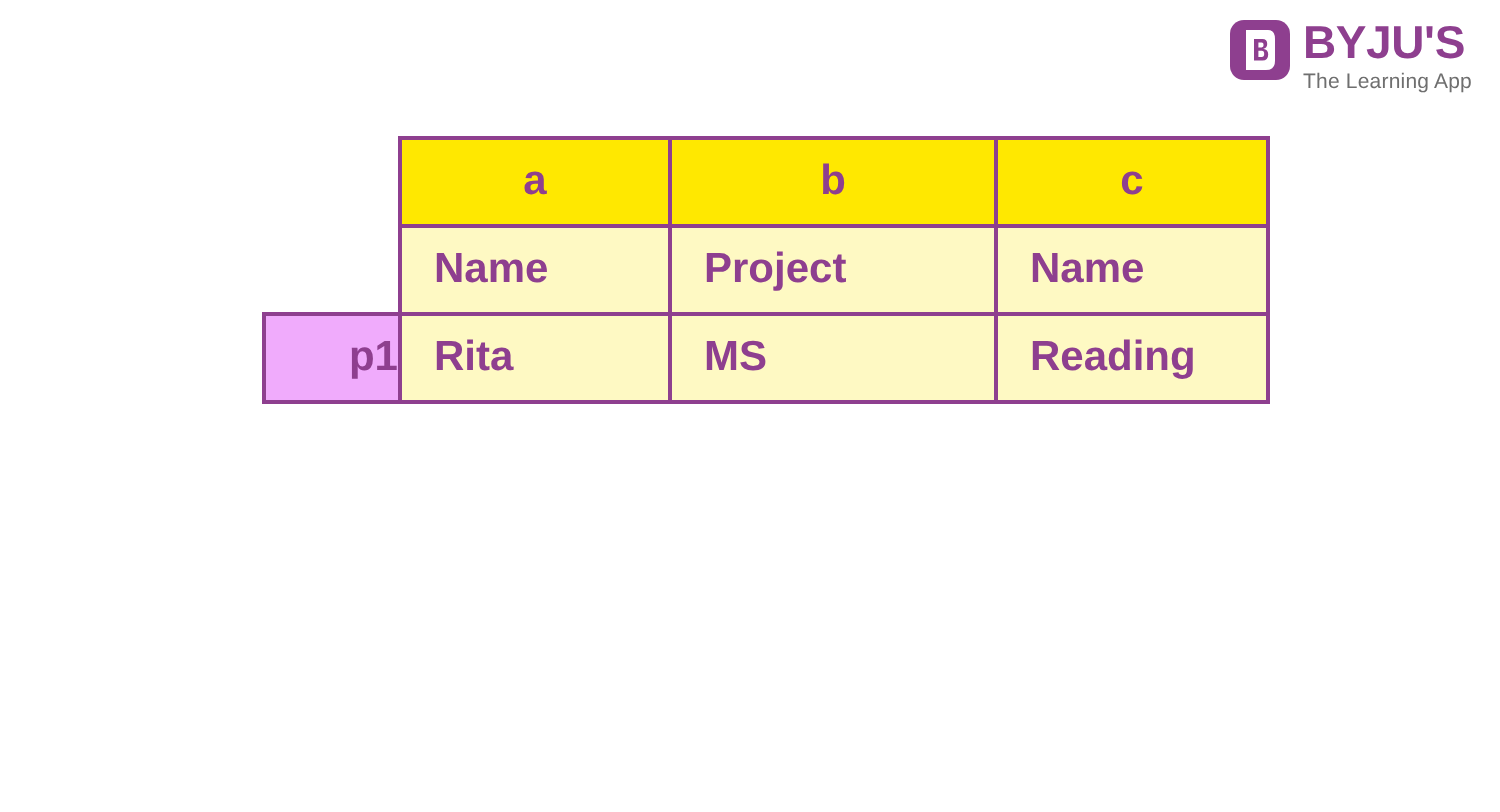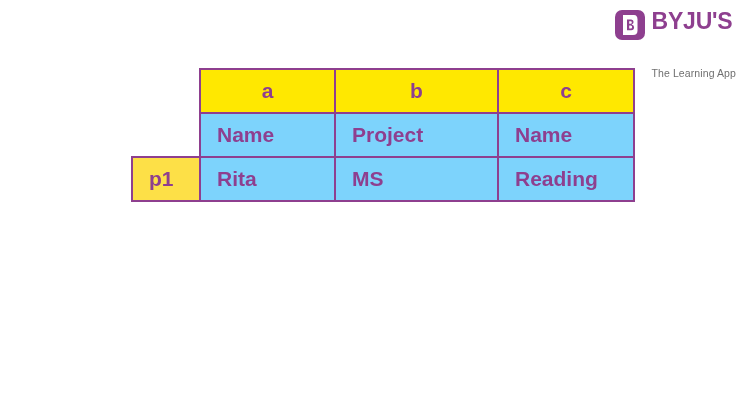--- a/index.html
+++ b/index.html
@@ -33,70 +33,69 @@
     align-items: center;
     justify-content: center;
     flex: none;
   }
   #brand-mark svg { display: block; }
   #brand-text {
     display: flex;
     flex-direction: column;
     justify-content: flex-start;
     padding-top: 0px;
-    gap: 16px;
   }
   #brand-wordmark {
     font-size: 23px;
     font-weight: bold;
     color: #8e3f8f;
     line-height: 1.0;
     letter-spacing: -0.2px;
   }
   #brand-tagline {
     font-size: 10.5px;
     color: #6f6f6f;
     line-height: 1.0;
-    margin-top: 19px;
+    margin-top: 3px;
     letter-spacing: 0.1px;
   }
 
   
   #matrix-table {
     position: absolute;
     left: 131px;
     top: 68px;
     border-collapse: collapse;
     table-layout: fixed;
   }
   #matrix-table td {
     border: 2px solid #8e3f8f;
     height: 44px;
     font-size: 21px;
     font-weight: bold;
     color: #8e3f8f;
     padding: 0 0 0 16px;
-    background: #7dd3fc;
+    background: #fef9c3;
     vertical-align: middle;
     box-sizing: border-box;
   }
   
   #matrix-table td.spacer {
     border: none;
     background: transparent;
     padding: 0;
   }
   #matrix-table td.colhead {
     background: #ffe800;
     text-align: center;
     padding: 0;
   }
   #matrix-table td.rowhead {
-    background: #fde047;
-    text-align: left;
+    background: #f0abfc;
+    text-align: right;
   }
   .col-rowhead { width: 68px; }
   .col-a       { width: 135px; }
   .col-b       { width: 163px; }
   .col-c       { width: 136px; }
 </style>
 </head>
 <body>
 
 <div id="brand-logo">

